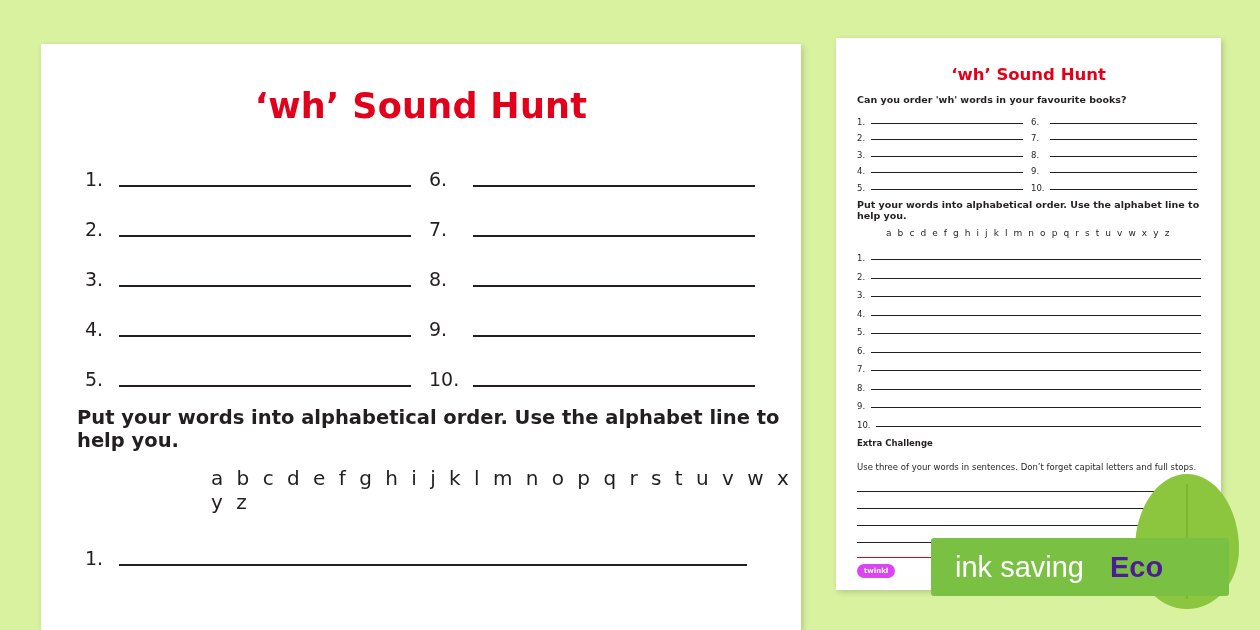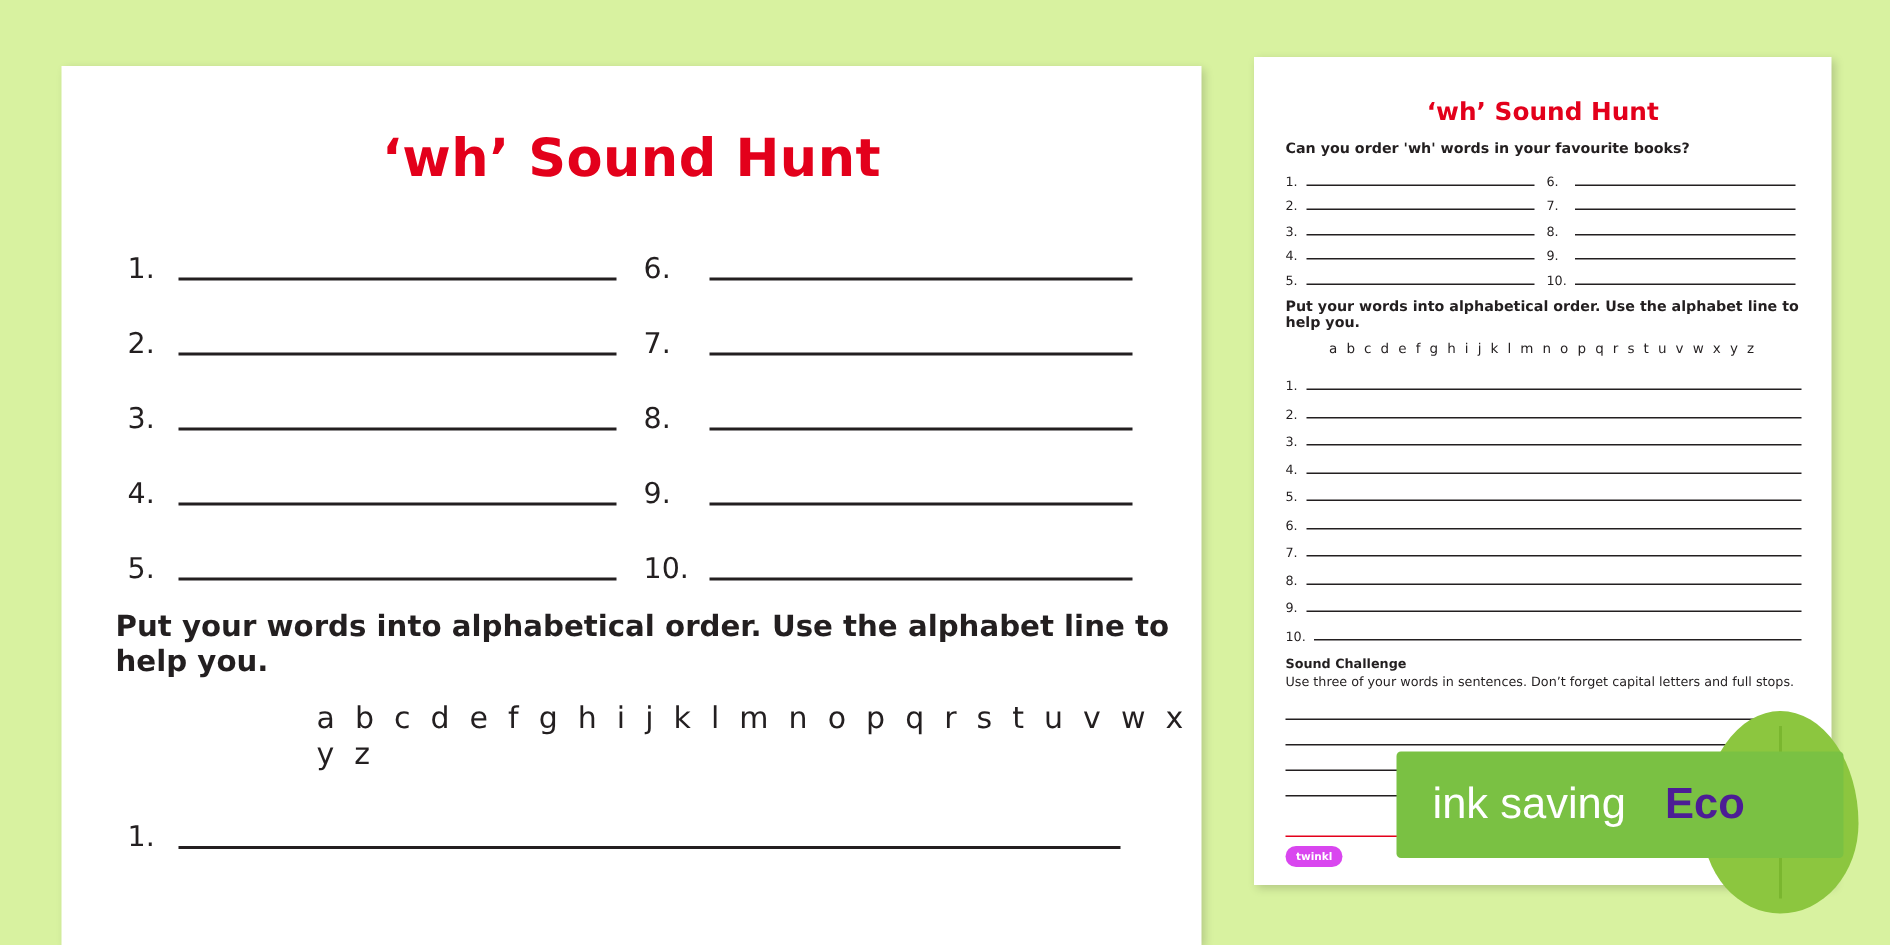--- a/index.html
+++ b/index.html
@@ -168,21 +168,21 @@
   .sm-extra-title {
     color: #231f20;
     font-weight: bold;
     font-size: 8.5px;
     margin: 8px 0 0 21px;
     font-family: "DejaVu Sans", sans-serif;
   }
   .sm-extra-text {
     color: #231f20;
     font-size: 8.5px;
-    margin: 2px 0 0 21px;
+    margin: 14px 0 0 21px;
     font-family: "DejaVu Sans", sans-serif;
   }
   .sm-extra-lines {
     margin: 6px 16px 0 21px;
   }
   .sm-extra-lines .sm-row { height: 17px; }
   .sm-footer {
     position: absolute;
     left: 21px;
     right: 16px;
@@ -199,23 +199,23 @@
     font-weight: bold;
     border-radius: 9px;
     padding: 3px 7px;
     font-family: "DejaVu Sans", sans-serif;
   }
 
   
   .eco-badge {
     position: absolute;
     left: 931px;
-    top: 501px;
+    top: 538px;
     width: 298px;
-    height: 71px;
+    height: 58px;
     background: #7ac143;
     border-radius: 3px;
     display: flex;
     align-items: center;
     z-index: 5;
   }
   .eco-badge .ink-text {
     color: #ffffff;
     font-size: 29px;
     margin-left: 24px;
@@ -407,21 +407,21 @@
     <div class="sm-row">
       <span class="sm-num">9.</span>
       <span class="sm-line"></span>
     </div>
     <div class="sm-row">
       <span class="sm-num wide">10.</span>
       <span class="sm-line"></span>
     </div>
   </div>
 
-  <div class="sm-extra-title">Sound Challenge</div>
+  <div class="sm-extra-title">Extra Challenge</div>
   <div class="sm-extra-text">Use three of your words in sentences. Don’t forget capital letters and full stops.</div>
 
   <div class="sm-extra-lines">
     <div class="sm-row">
         <span class="sm-line"></span>
       </div>
     <div class="sm-row">
         <span class="sm-line"></span>
       </div>
     <div class="sm-row">

